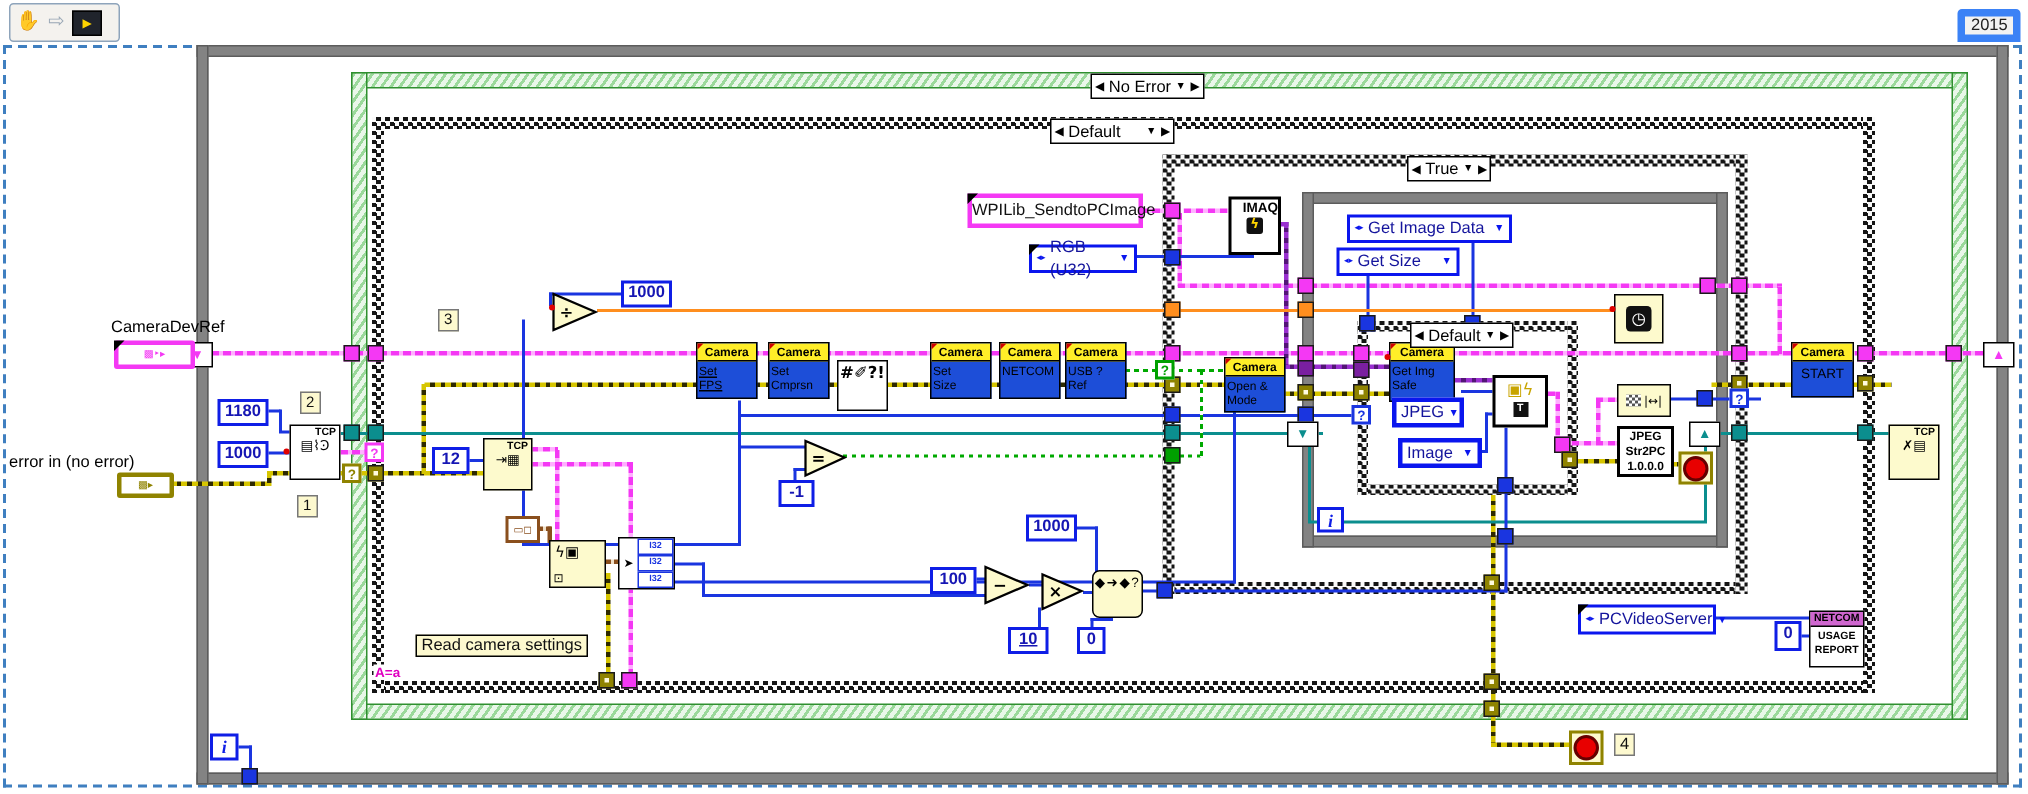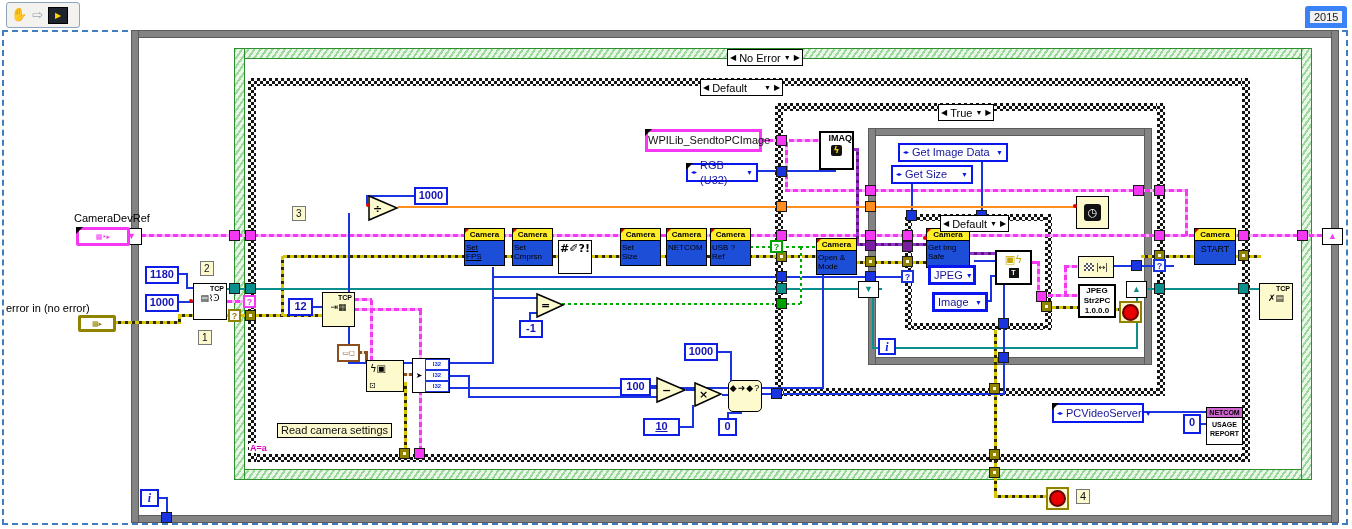--- a/index.html
+++ b/index.html
@@ -377,21 +377,21 @@
   <div class="cst" style="left:684px;top:343px;width:34px;height:18px;">1000</div>
   <div class="cst" style="left:620px;top:378px;width:31px;height:18px;">100</div>
   <svg class="tri" style="left:656px;top:377px;" width="32" height="27">
     <polygon class="tripoly" points="1,1 1,25 29,13"></polygon>
       <text class="tritxt" x="6" y="17">−</text>
   </svg>
   <svg class="tri" style="left:694px;top:382px;" width="30" height="26">
     <polygon class="tripoly" points="1,1 1,24 27,12"></polygon>
       <text class="tritxt" x="5" y="16">×</text>
   </svg>
-  <div class="cst" style="left:643px;top:418px;width:37px;height:18px;text-decoration:underline;">10</div>
+  <div class="cst" style="left:672px;top:418px;width:27px;height:18px;text-decoration:underline;">10</div>
   <div class="node" style="left:728px;top:380px;width:34px;height:32px;border-radius:5px;font-size:9px;">
     <div style="text-align:center;line-height:15px;letter-spacing:1px;">◆➜◆?</div>
   </div>
   <div class="cst" style="left:718px;top:418px;width:19px;height:18px;">0</div>
 
   <div class="cam" style="left:464px;top:228px;height:38px;">
     <div class="hd">Camera</div>
     <div class="bd" style="width:22px;text-decoration:underline;">Set FPS</div>
   </div>
   <div class="cam" style="left:512px;top:228px;height:38px;">

